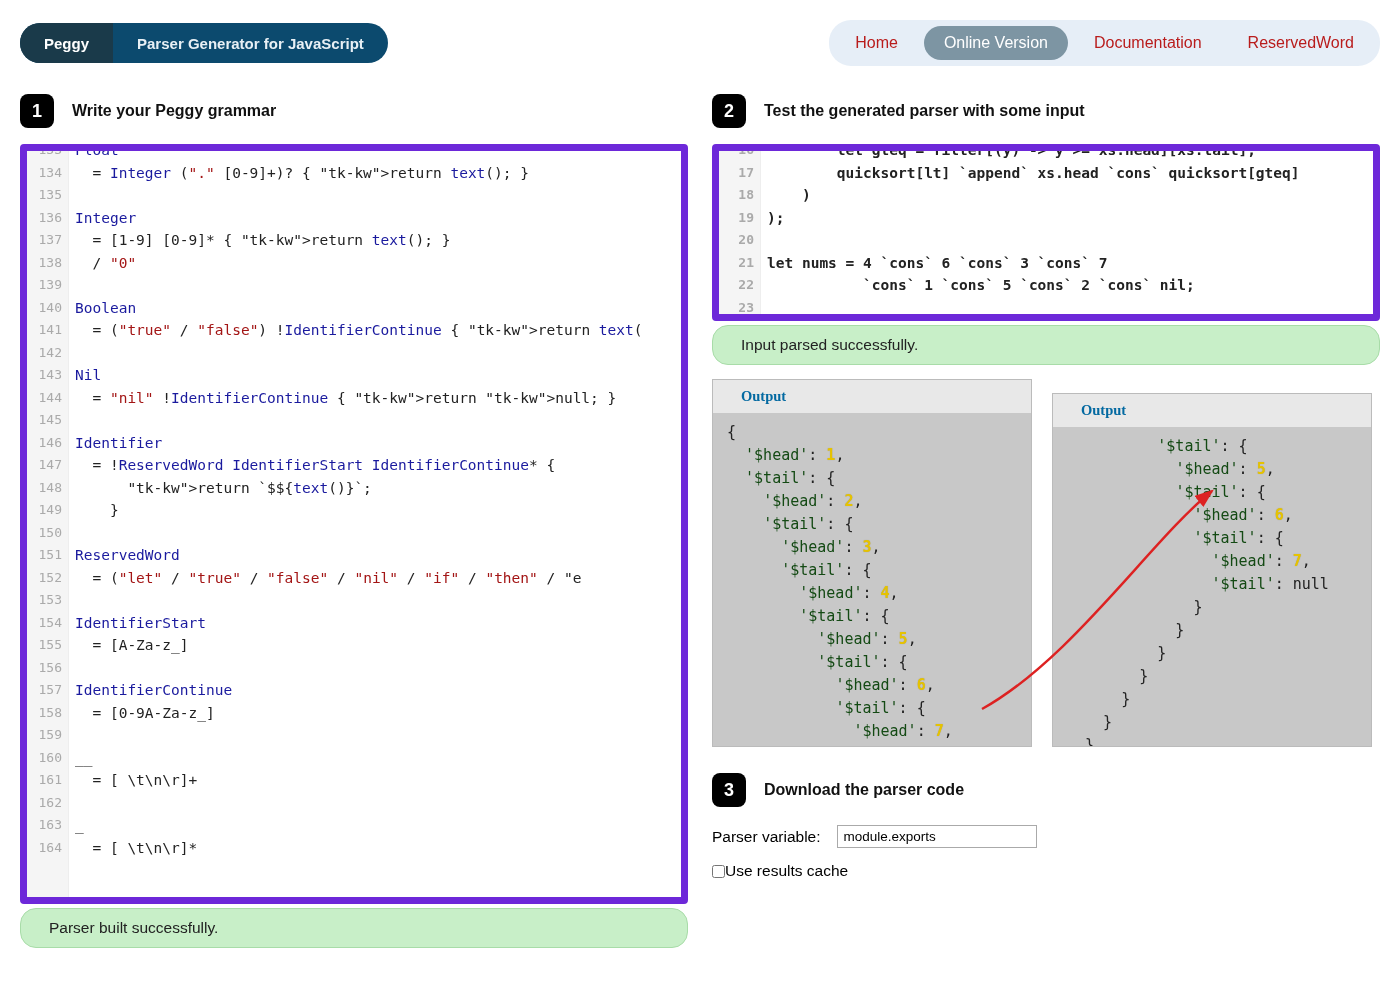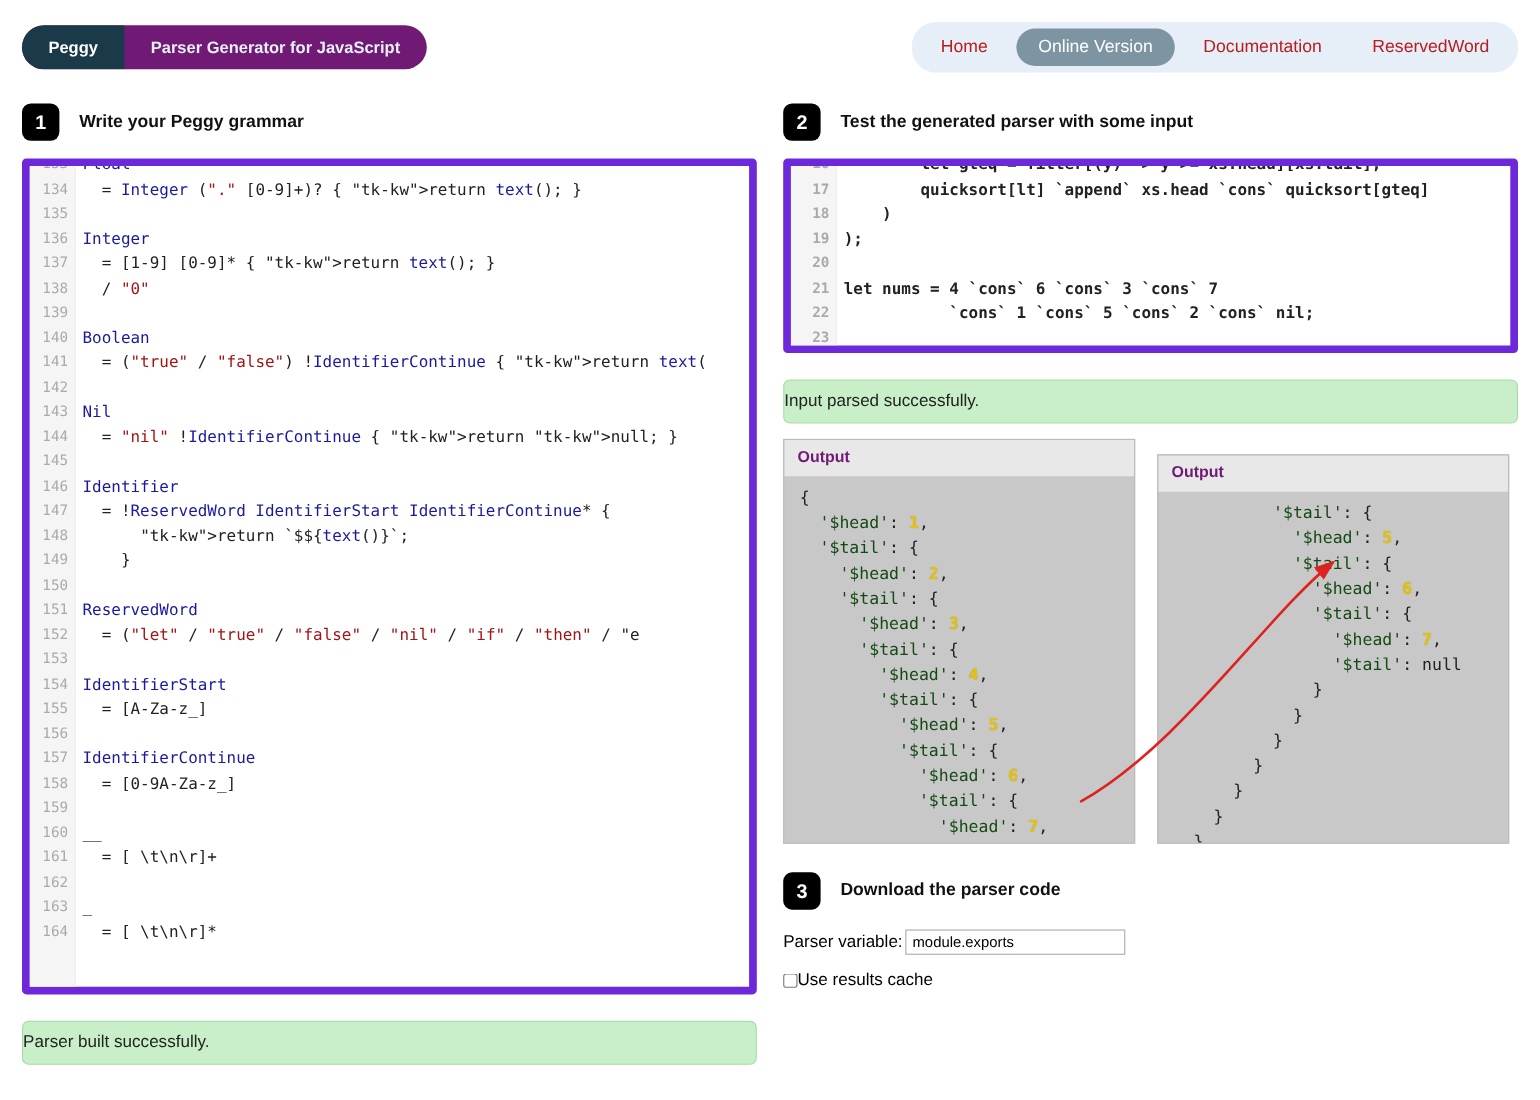--- a/index.html
+++ b/index.html
@@ -12,21 +12,21 @@
     padding: 20px;
   }
   .topbar {
     display: flex;
     justify-content: space-between;
     align-items: center;
     margin-bottom: 28px;
   }
   .brand-pill {
     display: flex;
-    background: #701a75;
+    background: #0c4a6e;
     border-radius: 20px;
     overflow: hidden;
     font-size: 15px;
     color: #fff;
     height: 40px;
     align-items: stretch;
   }
   .brand-name {
     background: #1a3a4a;
     padding: 10px 24px;
@@ -119,65 +119,65 @@
     white-space: pre;
     overflow: hidden;
     flex: 1;
     color: #222;
   }
   .tk-def   { color: #1a1a9e; }
   .tk-str   { color: #a31515; }
   .status-ok {
     background: #c8efc8;
     border: 1px solid #a8dca8;
-    border-radius: 6px;
-    padding: 10px 0;
+    border-radius: 16px;
+    padding: 10px 28px;
     font-size: 15.5px;
     color: #222;
-    margin-top: 24px;
+    margin-top: 4px;
   }
   .output-wrap {
     position: relative;
     margin-top: 14px;
     height: 368px;
   }
   .output-box {
     position: absolute;
     background: #c8c8c8;
     border: 1px solid #bbb;
     font-family: "Consolas", "Menlo", monospace;
     font-size: 15px;
     line-height: 23px;
     overflow: hidden;
   }
   .output-title {
     background: #e8e8e8;
-    padding: 5px 12px;
-    font-family: Liberation Sans, sans-serif;
+    padding: 5px 28px;
+    font-family: Liberation Serif, serif;
     font-size: 14.5px;
     font-weight: 600;
-    color: #701a75;
+    color: #0369a1;
   }
   .output-body {
     padding: 8px 14px;
     white-space: pre;
     color: #222;
   }
   .out-key { color: #144a14; }
   .out-num { color: #e6c300; font-weight: 600; text-shadow: 0 0 1px rgba(0,0,0,0.25);}
   .out-null { color: #222; }
   .arrow-svg {
     position: absolute;
     pointer-events: none;
   }
   .step3 { margin-top: 26px; }
   .form-row {
     display: flex;
     align-items: center;
-    gap: 2px;
+    gap: 16px;
     margin-top: 18px;
     font-size: 15.5px;
   }
   .form-row input[type=text] {
     font-family: Arial, sans-serif;
     font-size: 13.5px;
     padding: 3px 6px;
     border: 1px solid #aaa;
     width: 200px;
   }

